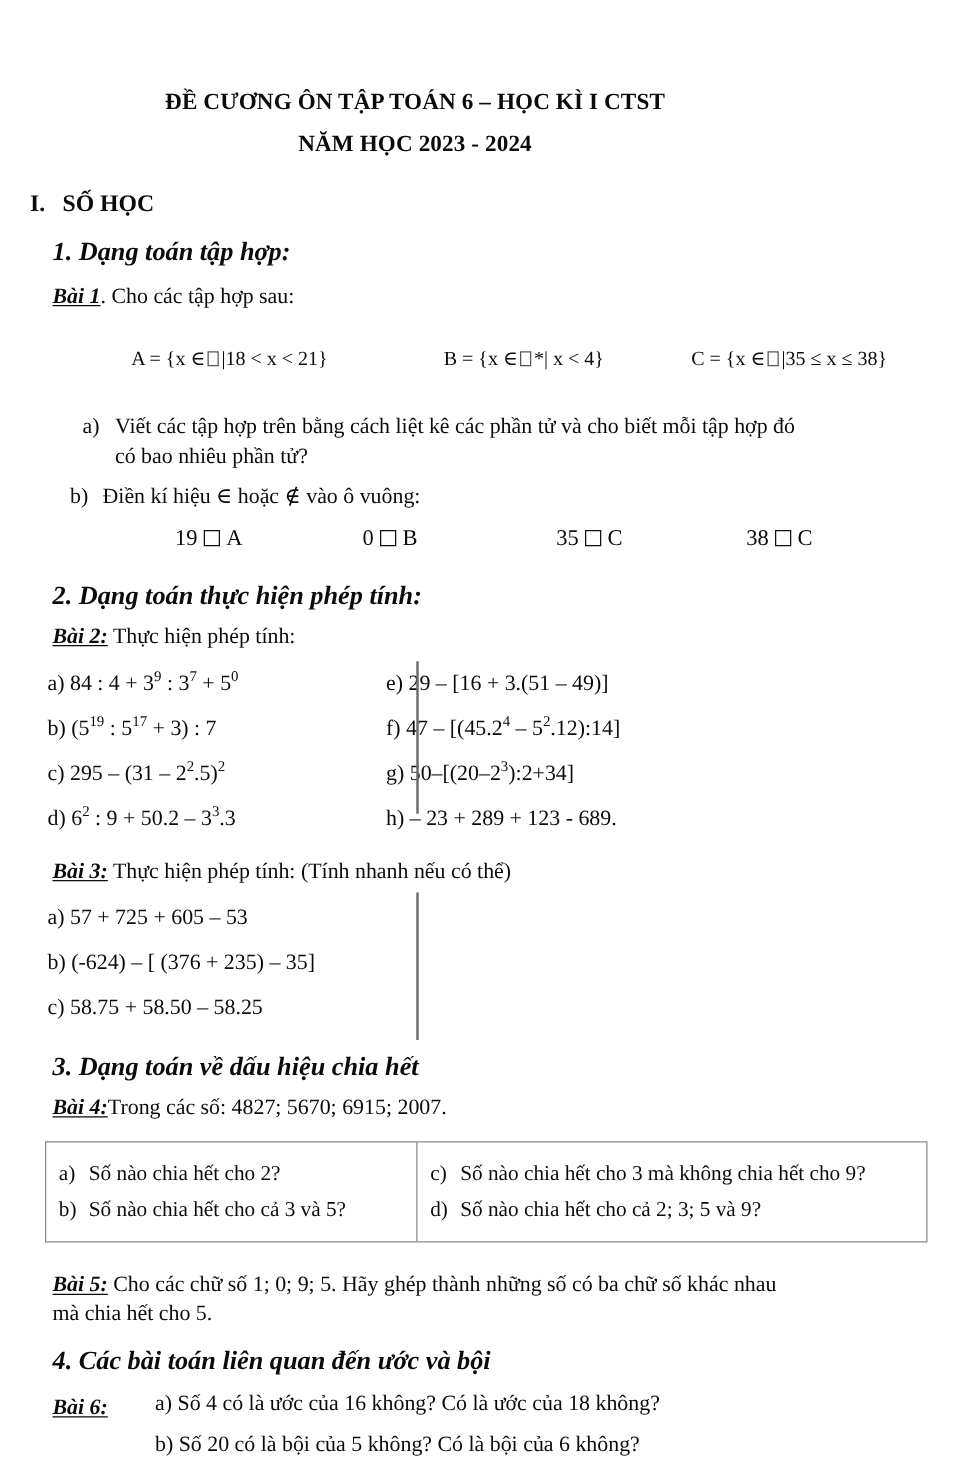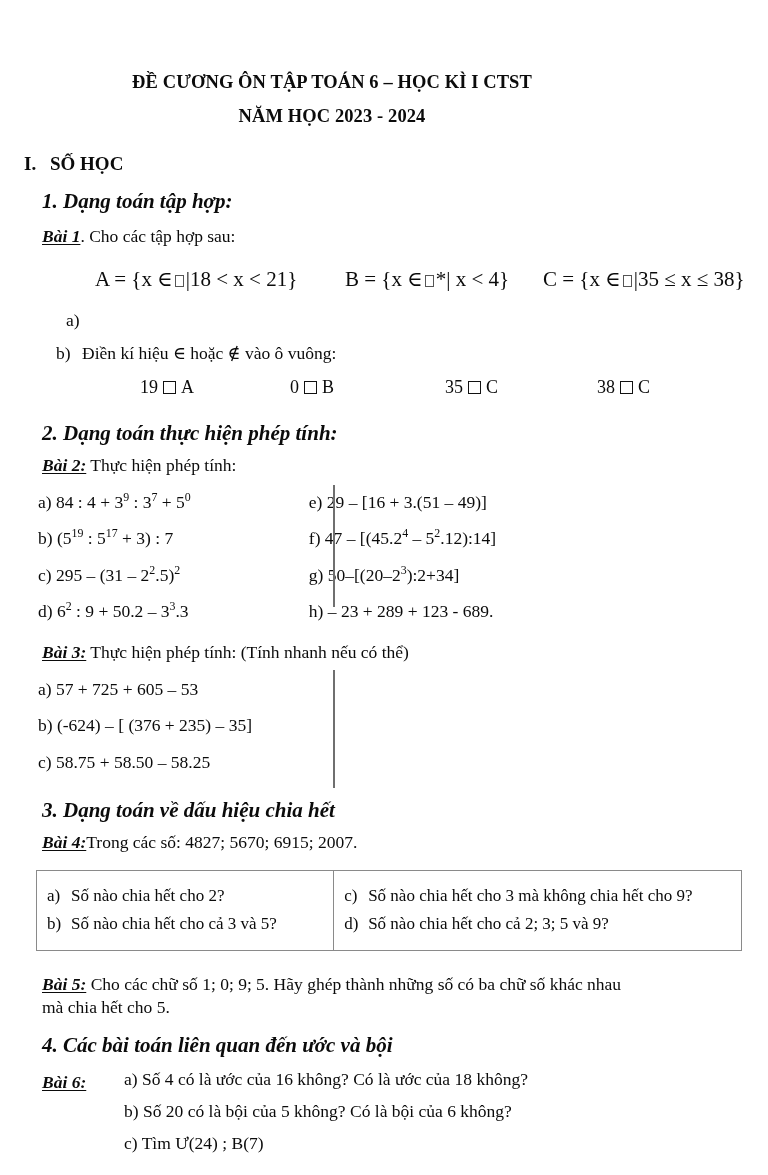--- a/index.html
+++ b/index.html
@@ -62,25 +62,25 @@
 
   .bai {
     font-weight: bold;
     font-style: italic;
     text-decoration: underline;
     text-underline-offset: 2px;
   }
 
   
   .set-row {
-    margin: 7px;
+    margin: 17px;
     padding: 12px 0 0 12px;
     position: relative;
     height: 26px;
-    font-size: 21px;
+    font-size: 16px;
   }
   .set-row span.setitem { position: absolute; white-space: nowrap; }
   .tofu {
     display: inline-block;
     width: 9px;
     height: 12px;
     border: 1px solid #555;
     vertical-align: -1px;
     margin: 0 2px;
     box-sizing: border-box;
@@ -188,20 +188,21 @@
     <span class="setitem" style="left:338px;">
       <span>B = {x ∈</span><span class="tofu"></span><span>*| x &lt; 4}</span>
     </span>
     <span class="setitem" style="left:536px;">
       <span>C = {x ∈</span><span class="tofu"></span><span>|35 ≤ x ≤ 38}</span>
     </span>
   </div>
 
   <div class="list-item li-a">
     <span class="li-mark">a)</span>
+    <span class="li-body">Viết các tập hợp trên bằng cách liệt kê các phần tử và cho biết mỗi tập hợp đó có bao nhiêu phần tử?</span>
   </div>
 
   <div class="list-item li-b">
     <span class="li-mark">b)</span>
     <span class="li-body">Điền kí hiệu ∈ hoặc ∉ vào ô vuông:</span>
   </div>
 
   <div class="box-row">
     <span class="bx" style="left:140px;">
       <span>19</span><span class="sqbox"></span><span>A</span>

